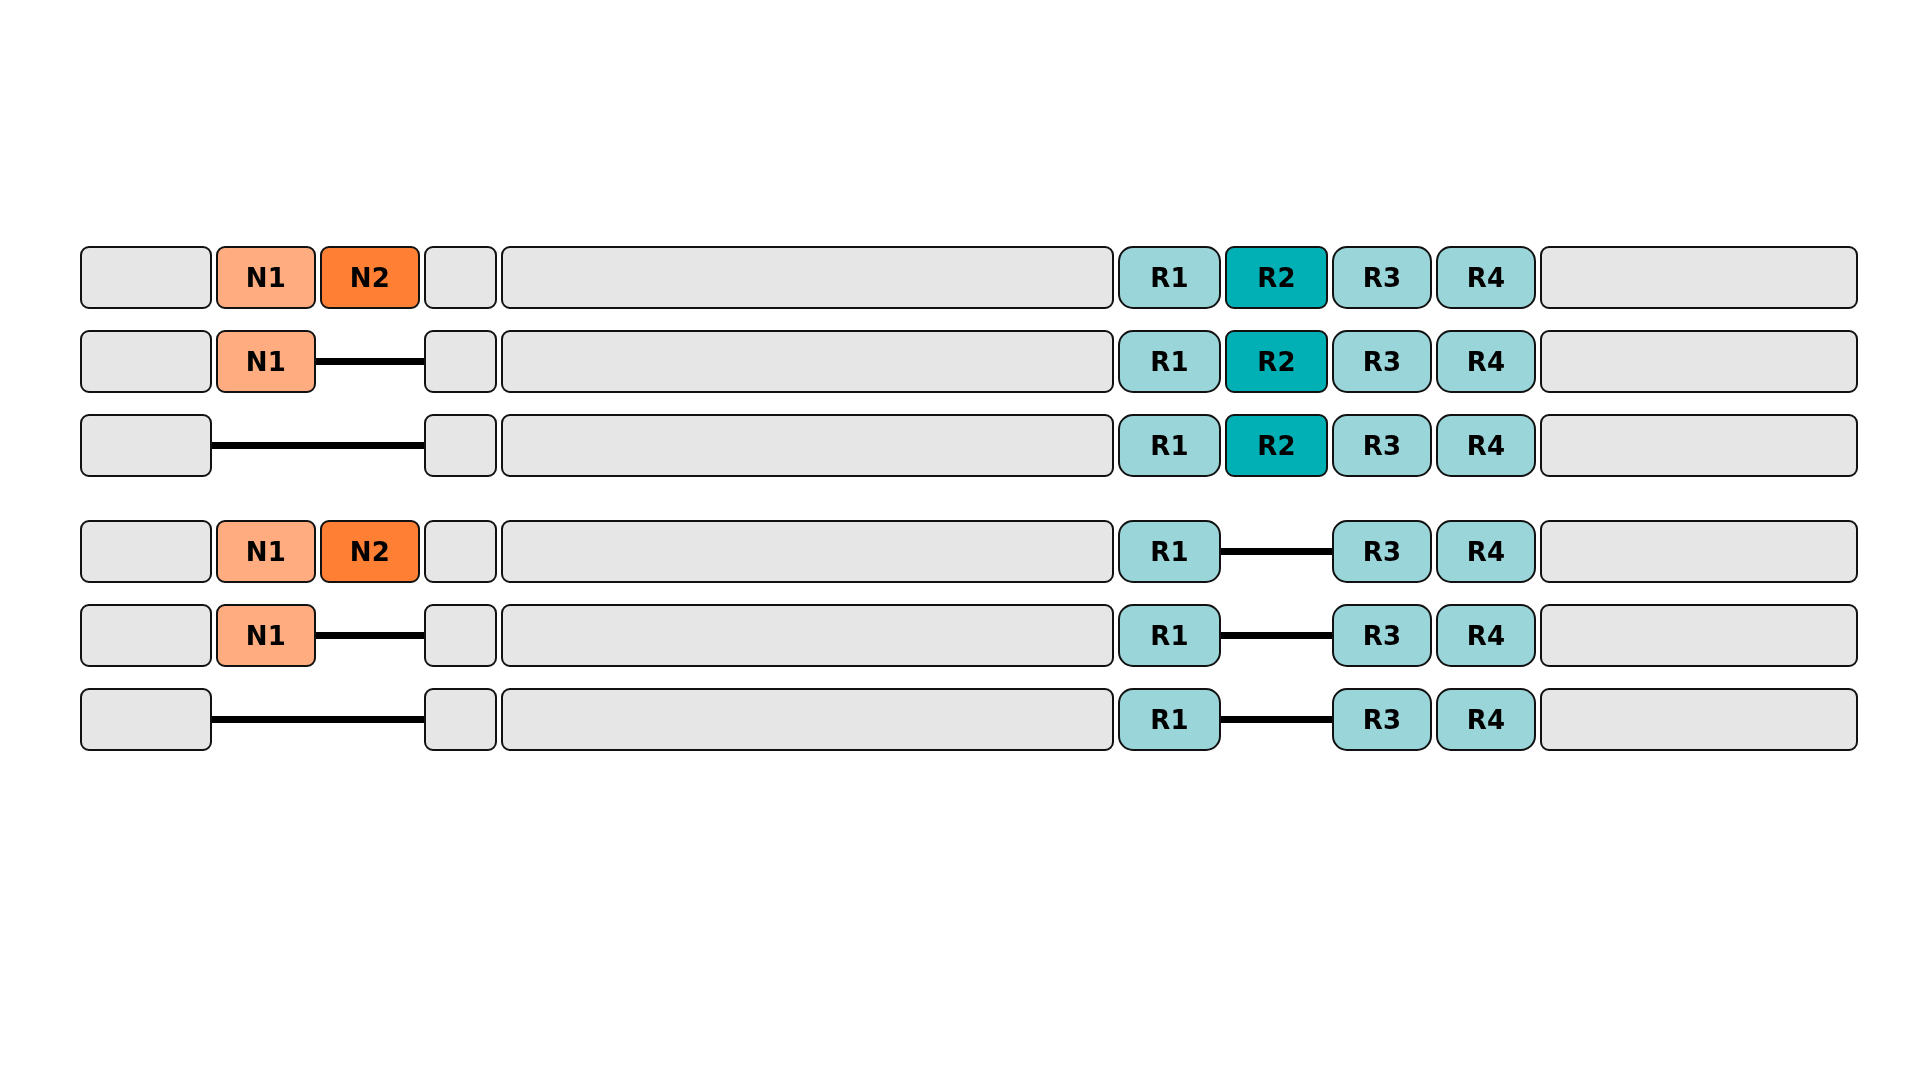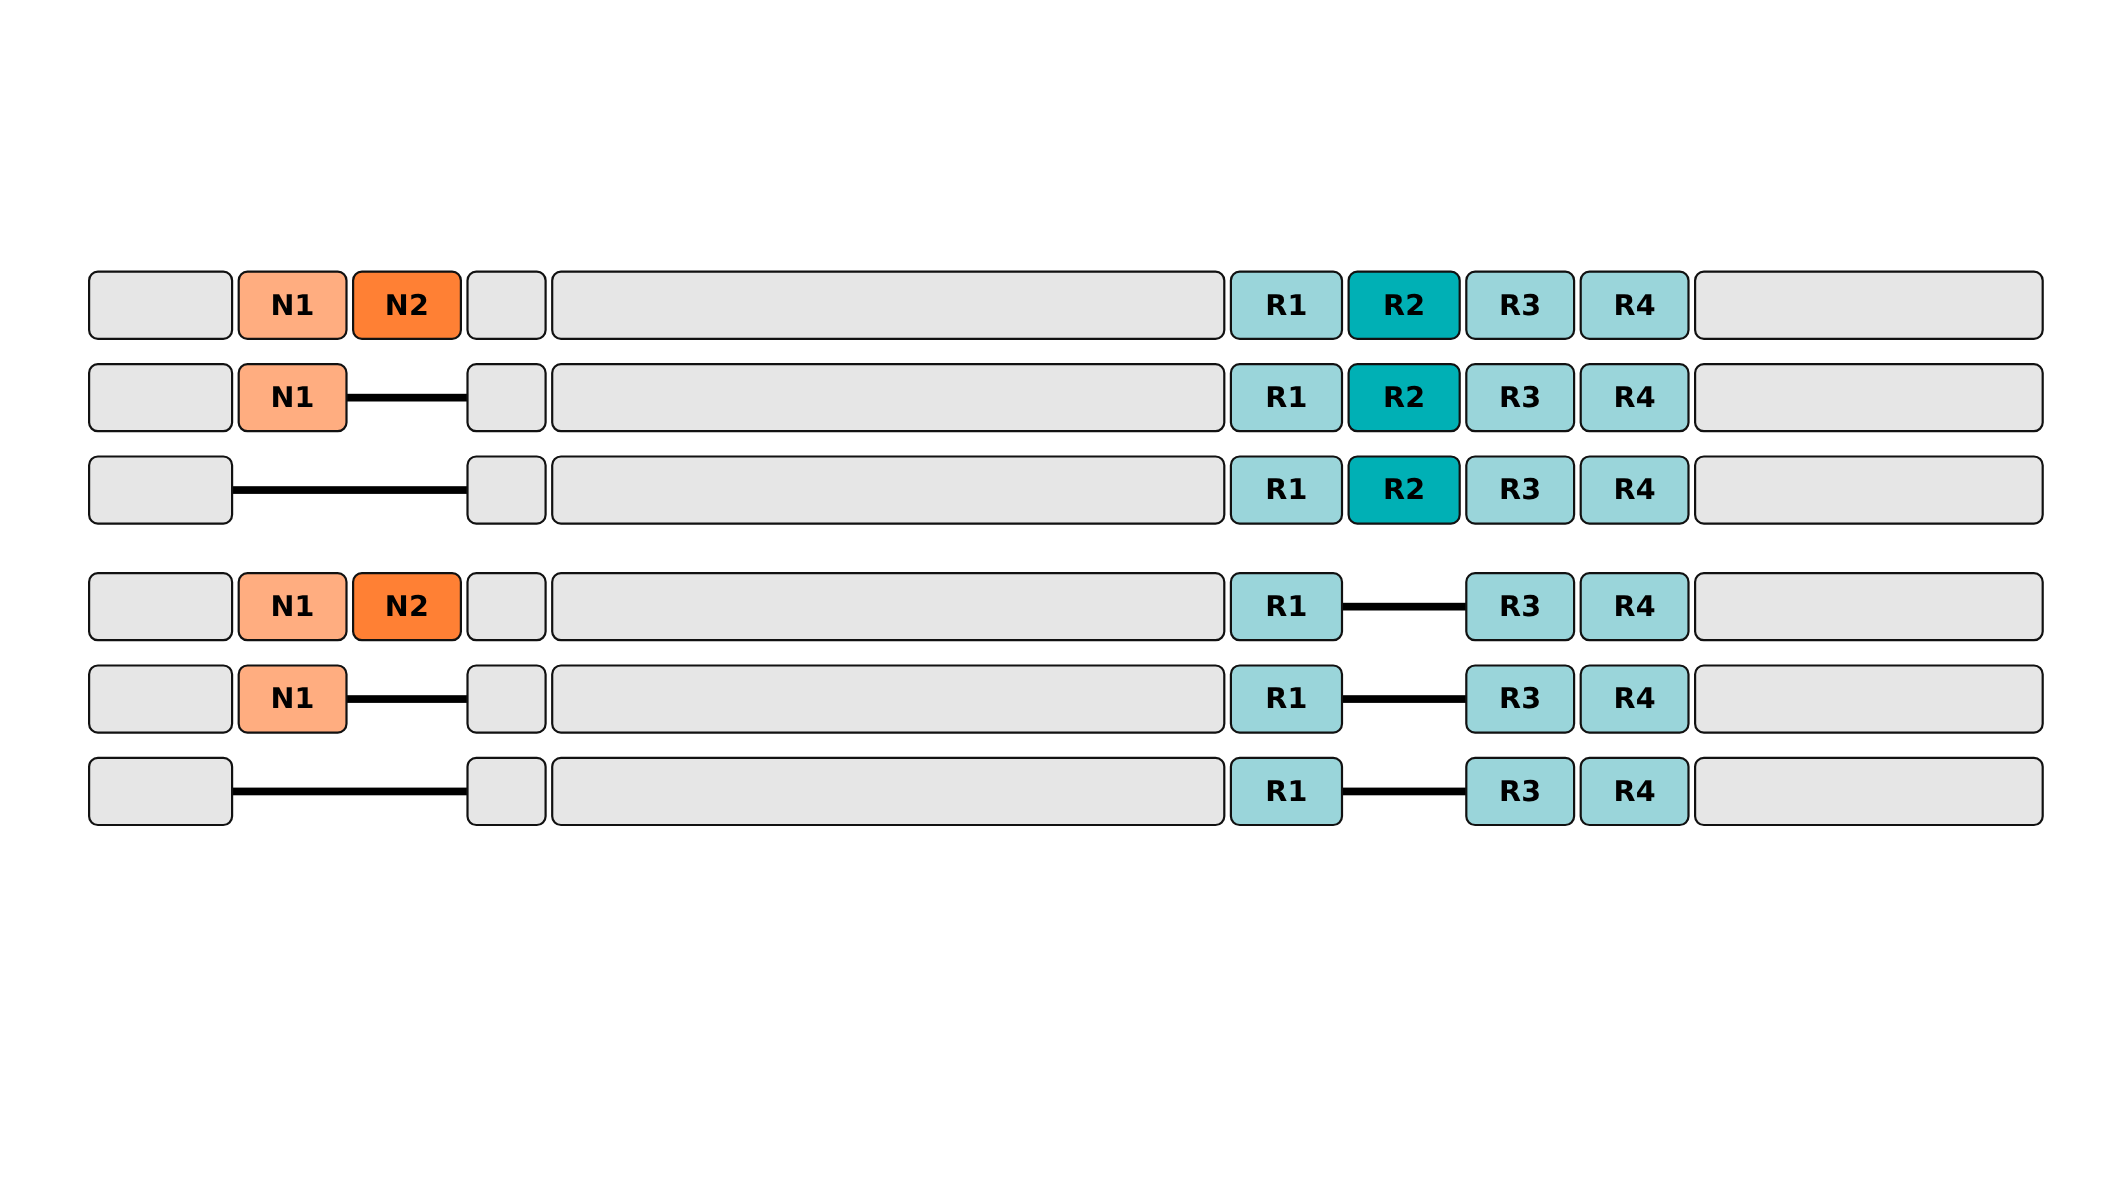--- a/index.html
+++ b/index.html
@@ -47,21 +47,21 @@
     font-size: 26px;
     font-weight: bold;
     color: #000000;
     letter-spacing: 0.2px;
     line-height: 1;
   }
 
   .seg-utr   { background: #e6e6e6; }
   .seg-n1    { background: #ffad80; }
   .seg-n2    { background: #ff8034; }
-  .seg-r-lt  { background: #9ad5da; }
+  .seg-r-lt  { background: #9ad5da; border-radius: 15px; }
   .seg-r-dk  { background: #00b0b5; text-align: center; }
 
   .intron {
     position: absolute;
     height: 7px;
     background: #000000;
     top: 28px;
     border-radius: 0;
   }
 </style>

